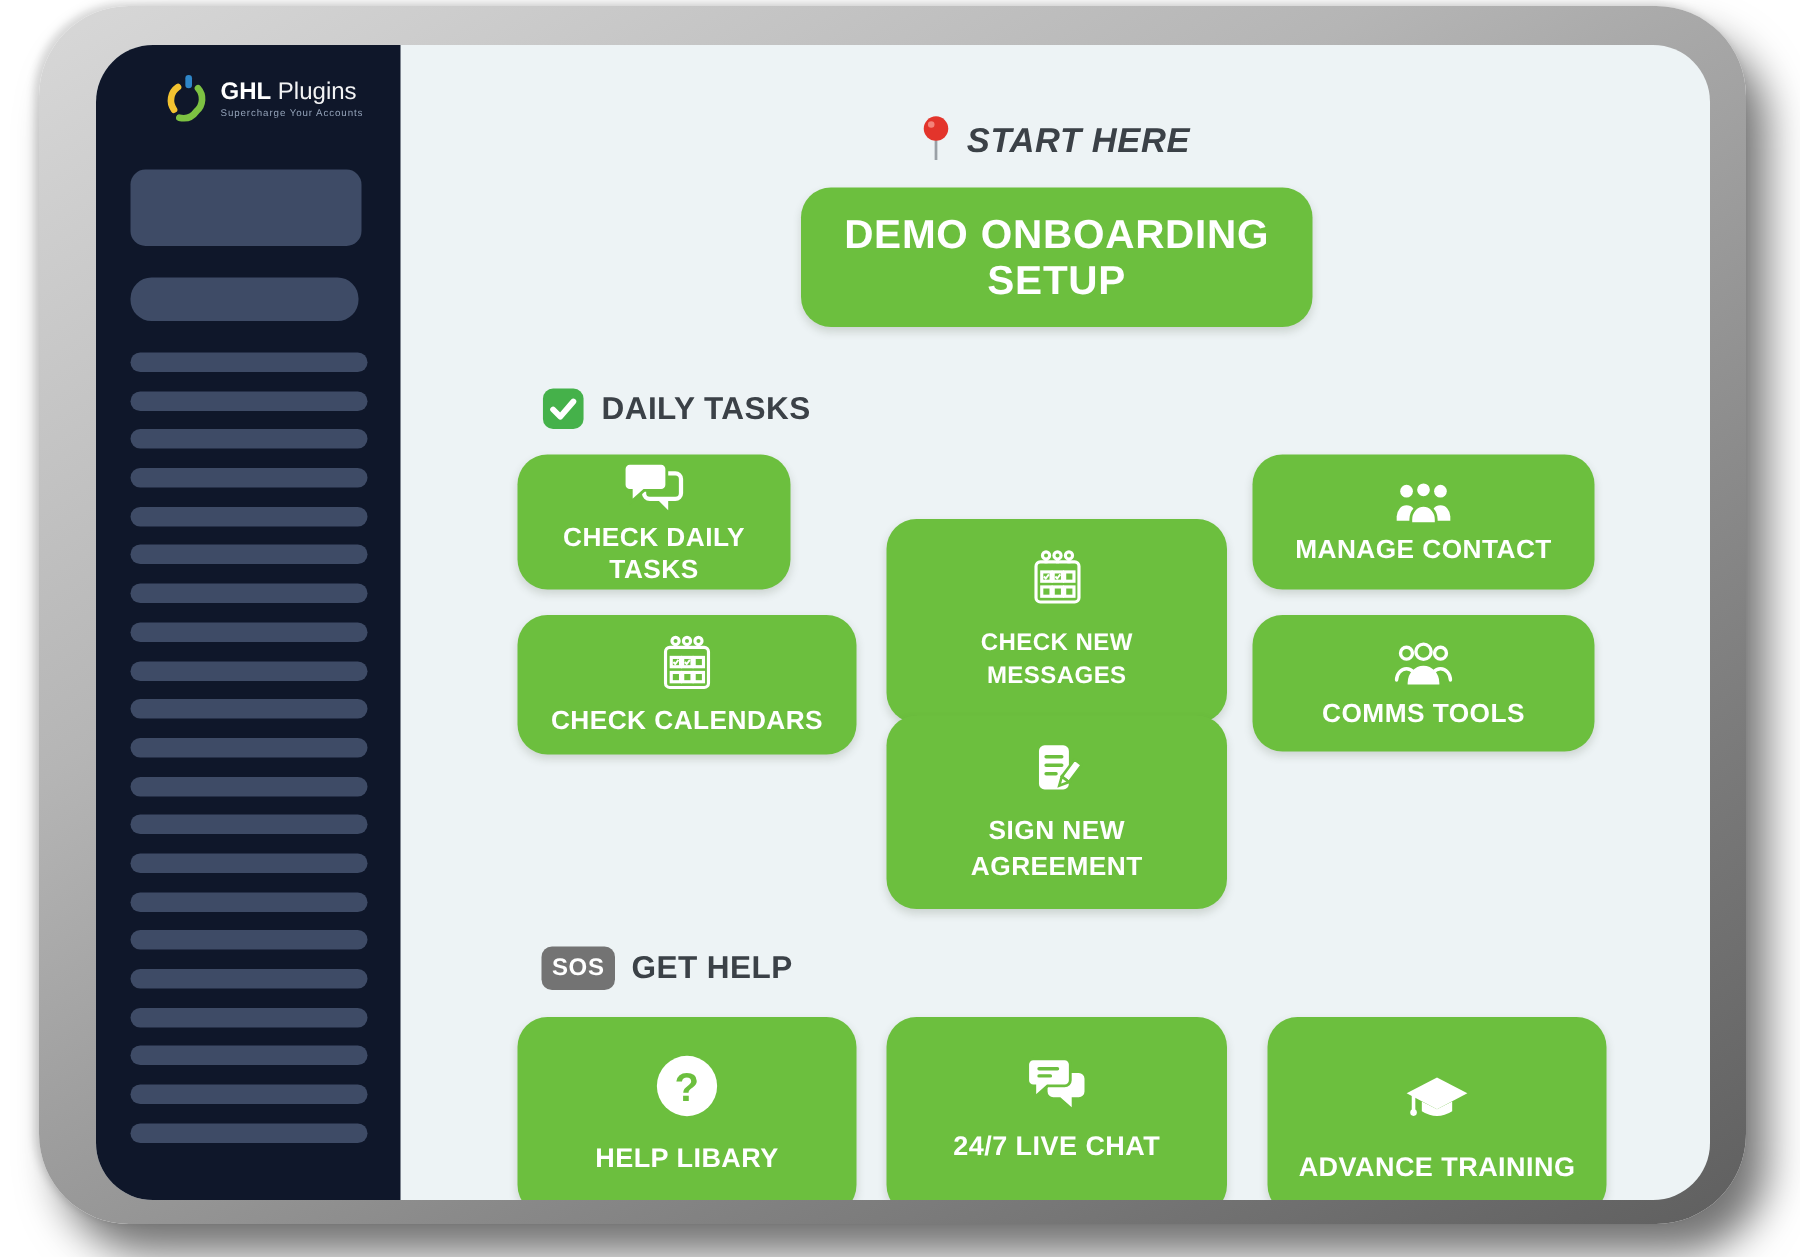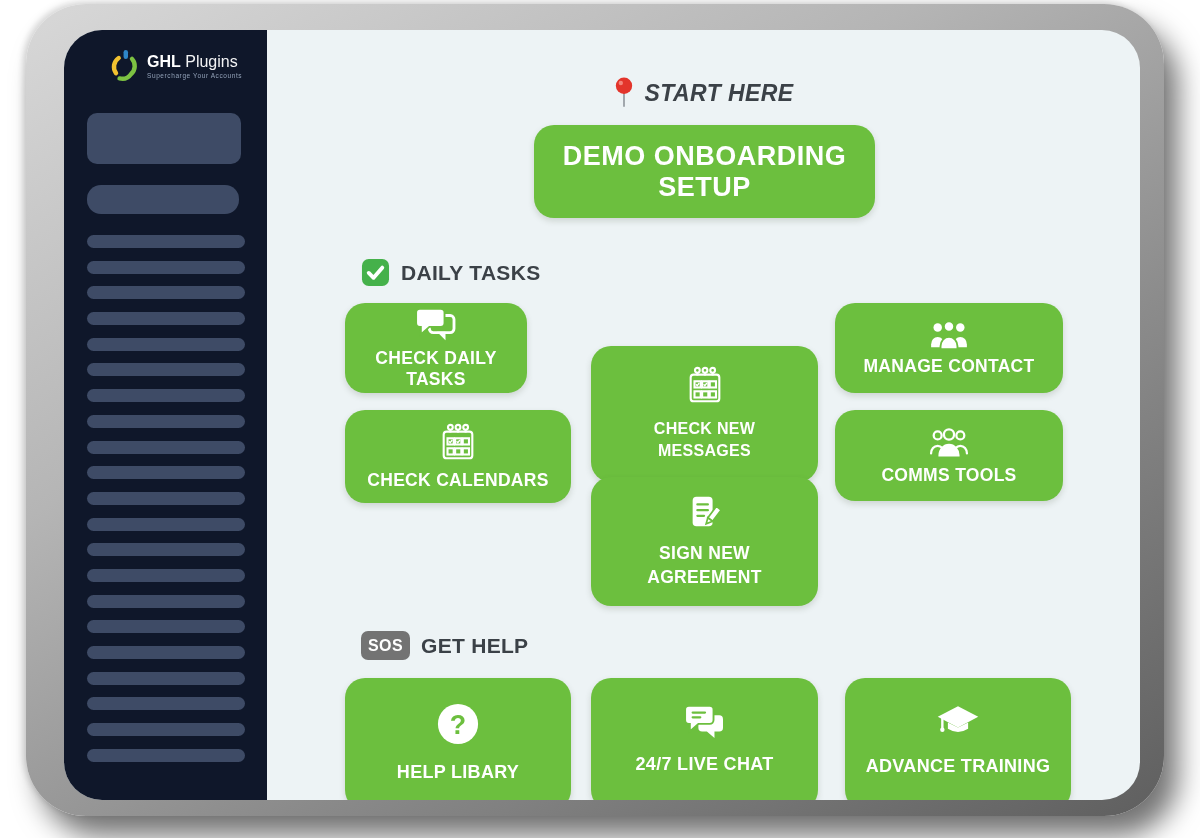--- a/index.html
+++ b/index.html
@@ -47,21 +47,21 @@
   .btn-check-daily{left:78px;top:273px;width:182px;height:90px;font-size:17.5px;gap:5px;}
   .btn-check-messages{left:324px;top:292px;width:227px;height:136px;font-size:16px;gap:10px;margin-top:24px;}
   .btn-check-messages .lbl{width:150px;line-height:1.35;}
   .btn-manage-contact{left:568px;top:273px;width:228px;height:90px;font-size:17.5px;gap:5px;}
   .btn-check-calendars{left:78px;top:380px;width:226px;height:93px;font-size:17.5px;gap:5px;}
   .btn-comms-tools{left:568px;top:380px;width:228px;height:91px;font-size:17.5px;gap:5px;}
   .btn-sign-agreement{left:324px;top:447px;width:227px;height:129px;font-size:17.5px;gap:10px;}
   .btn-sign-agreement .lbl{width:150px;line-height:1.35;}
   .btn-help-library{left:78px;top:648px;width:226px;height:132px;font-size:18px;gap:16px;justify-content:flex-start;padding-top:24px;}
   .btn-live-chat{left:324px;top:648px;width:227px;height:132px;font-size:18px;gap:14px;justify-content:flex-start;padding-top:26px;}
-  .btn-advance-training{left:578px;top:648px;width:226px;height:132px;font-size:18px;gap:16px;justify-content:flex-start;padding-top:24px;}
+  .btn-advance-training{left:578px;top:648px;width:226px;height:132px;font-size:18px;gap:16px;justify-content:flex-start;padding-top:36px;}
   .sos-badge{
     width:49px;height:29px;background:#737373;border-radius:7px;color:#fff;
     font-size:16px;font-weight:bold;display:flex;align-items:center;justify-content:center;
     letter-spacing:.4px;
   }
   .icon{display:flex;align-items:center;justify-content:center;}
 </style>
 </head>
 <body>
 

